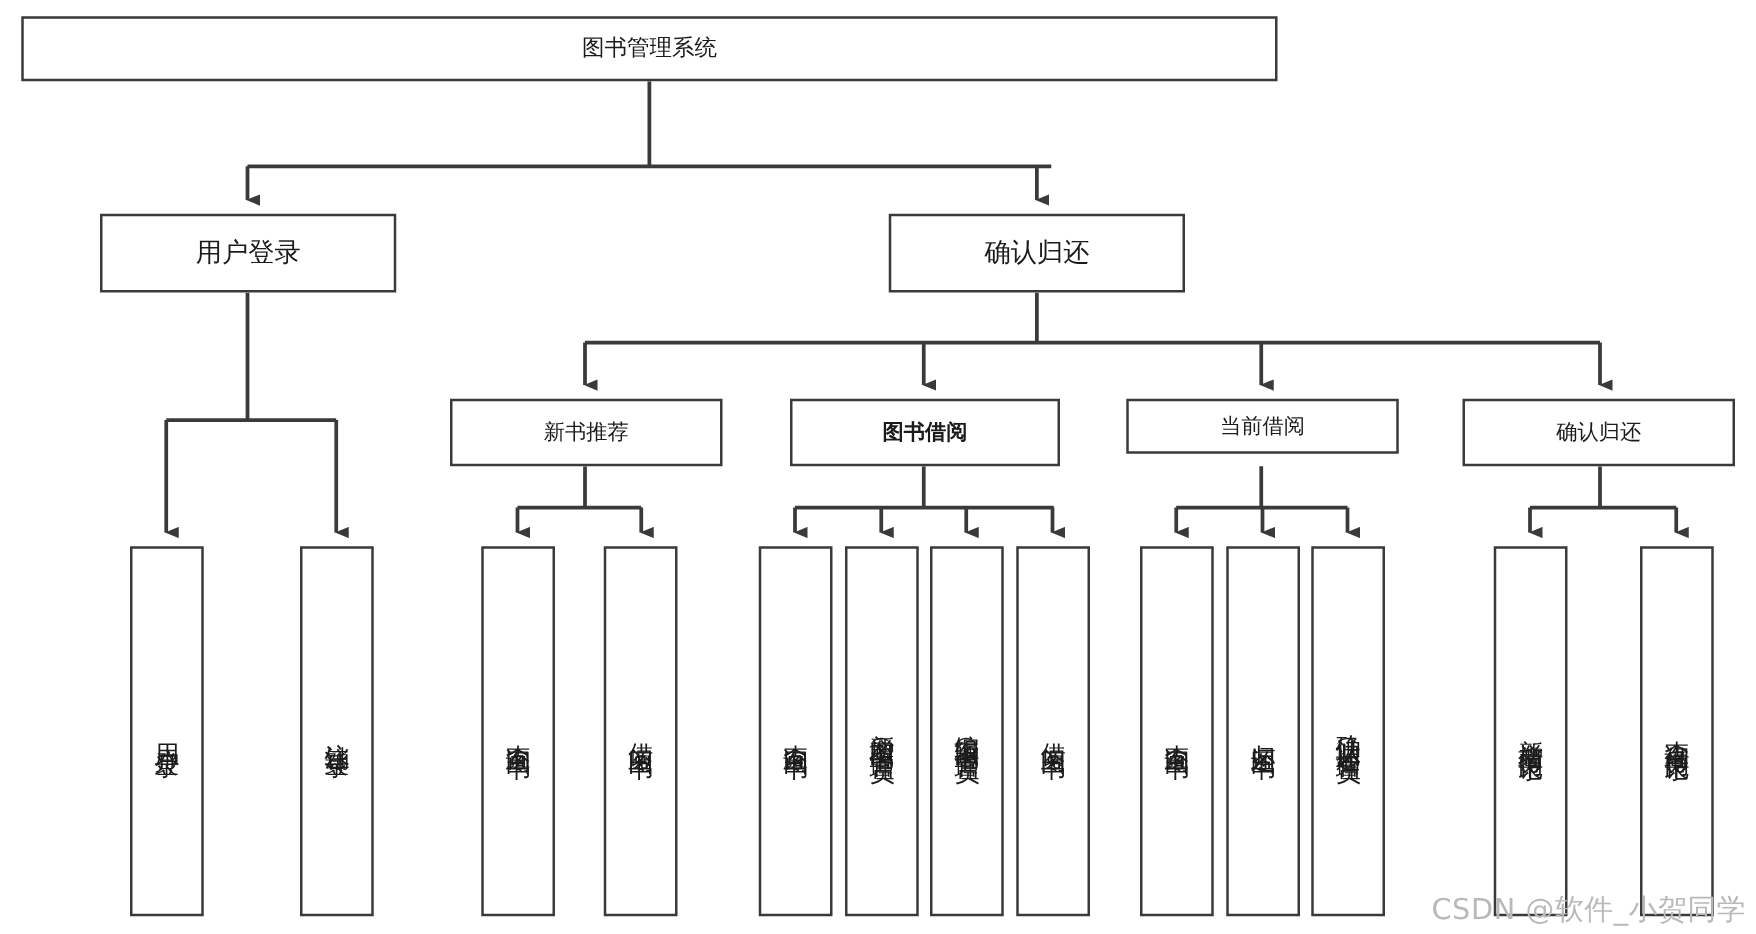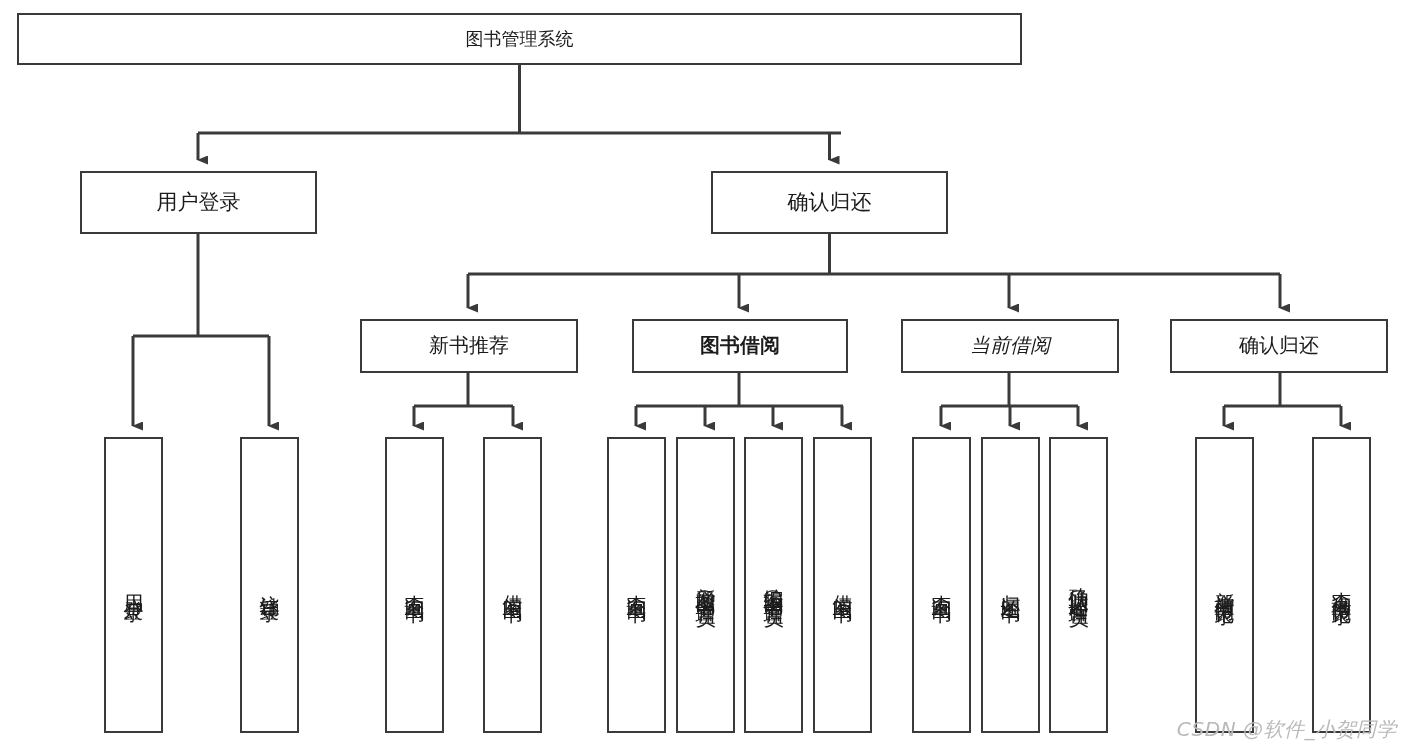--- a/index.html
+++ b/index.html
@@ -43,45 +43,44 @@
   .node.root {
     border-width: 2px;
   }
   .node.root .node-label {
     font-size: 18px;
   }
   .node.level1 .node-label {
     font-size: 21px;
   }
   .node.level2 .node-label {
-    font-size: 20px;
+    font-size: 17px;
   }
   .node.leaf {
     align-items: center;
     justify-content: center;
     padding: 4px 0;
   }
   .node.leaf .node-label {
     writing-mode: vertical-rl;
     text-orientation: upright;
     font-size: 20px;
     letter-spacing: 3px;
     line-height: 1.05;
     max-height: 100%;
   }
   #watermark {
     position: absolute;
     right: 8px;
     bottom: 4px;
-    font-size: 20px;
+    font-size: 23px;
     color: #b9b9b9;
     letter-spacing: 0.5px;
     white-space: nowrap;
     pointer-events: none;
-    font-style: italic;
   }
 </style>
 </head>
 <body>
 
 <div id="diagram-root">
 
   <svg id="edge-layer" viewBox="0 0 1405 747" width="1405" height="747" xmlns="http://www.w3.org/2000/svg">
     <defs>
       <marker id="arrowhead" markerWidth="9" markerHeight="11" refX="4.5" refY="10" orient="auto" markerUnits="userSpaceOnUse">
@@ -145,21 +144,21 @@
   </div>
 
   <div class="node level2" style="left:360px; top:319px; width:218px; height:54px;">
     <span class="node-label">新书推荐</span>
   </div>
 
   <div class="node level2" style="left:632px; top:319px; width:216px; height:54px;font-weight:bold;">
     <span class="node-label">图书借阅</span>
   </div>
 
-  <div class="node level2" style="left:901px; top:319px; width:218px; height:54px;font-style:italic;">
+  <div class="node level2" style="left:901px; top:319px; width:218px; height:44px;">
     <span class="node-label">当前借阅</span>
   </div>
 
   <div class="node level2" style="left:1170px; top:319px; width:218px; height:54px;">
     <span class="node-label">确认归还</span>
   </div>
 
   <div class="node leaf" style="left:104px; top:437px; width:59px; height:296px;">
     <span class="node-label">用户登录</span>
   </div>

